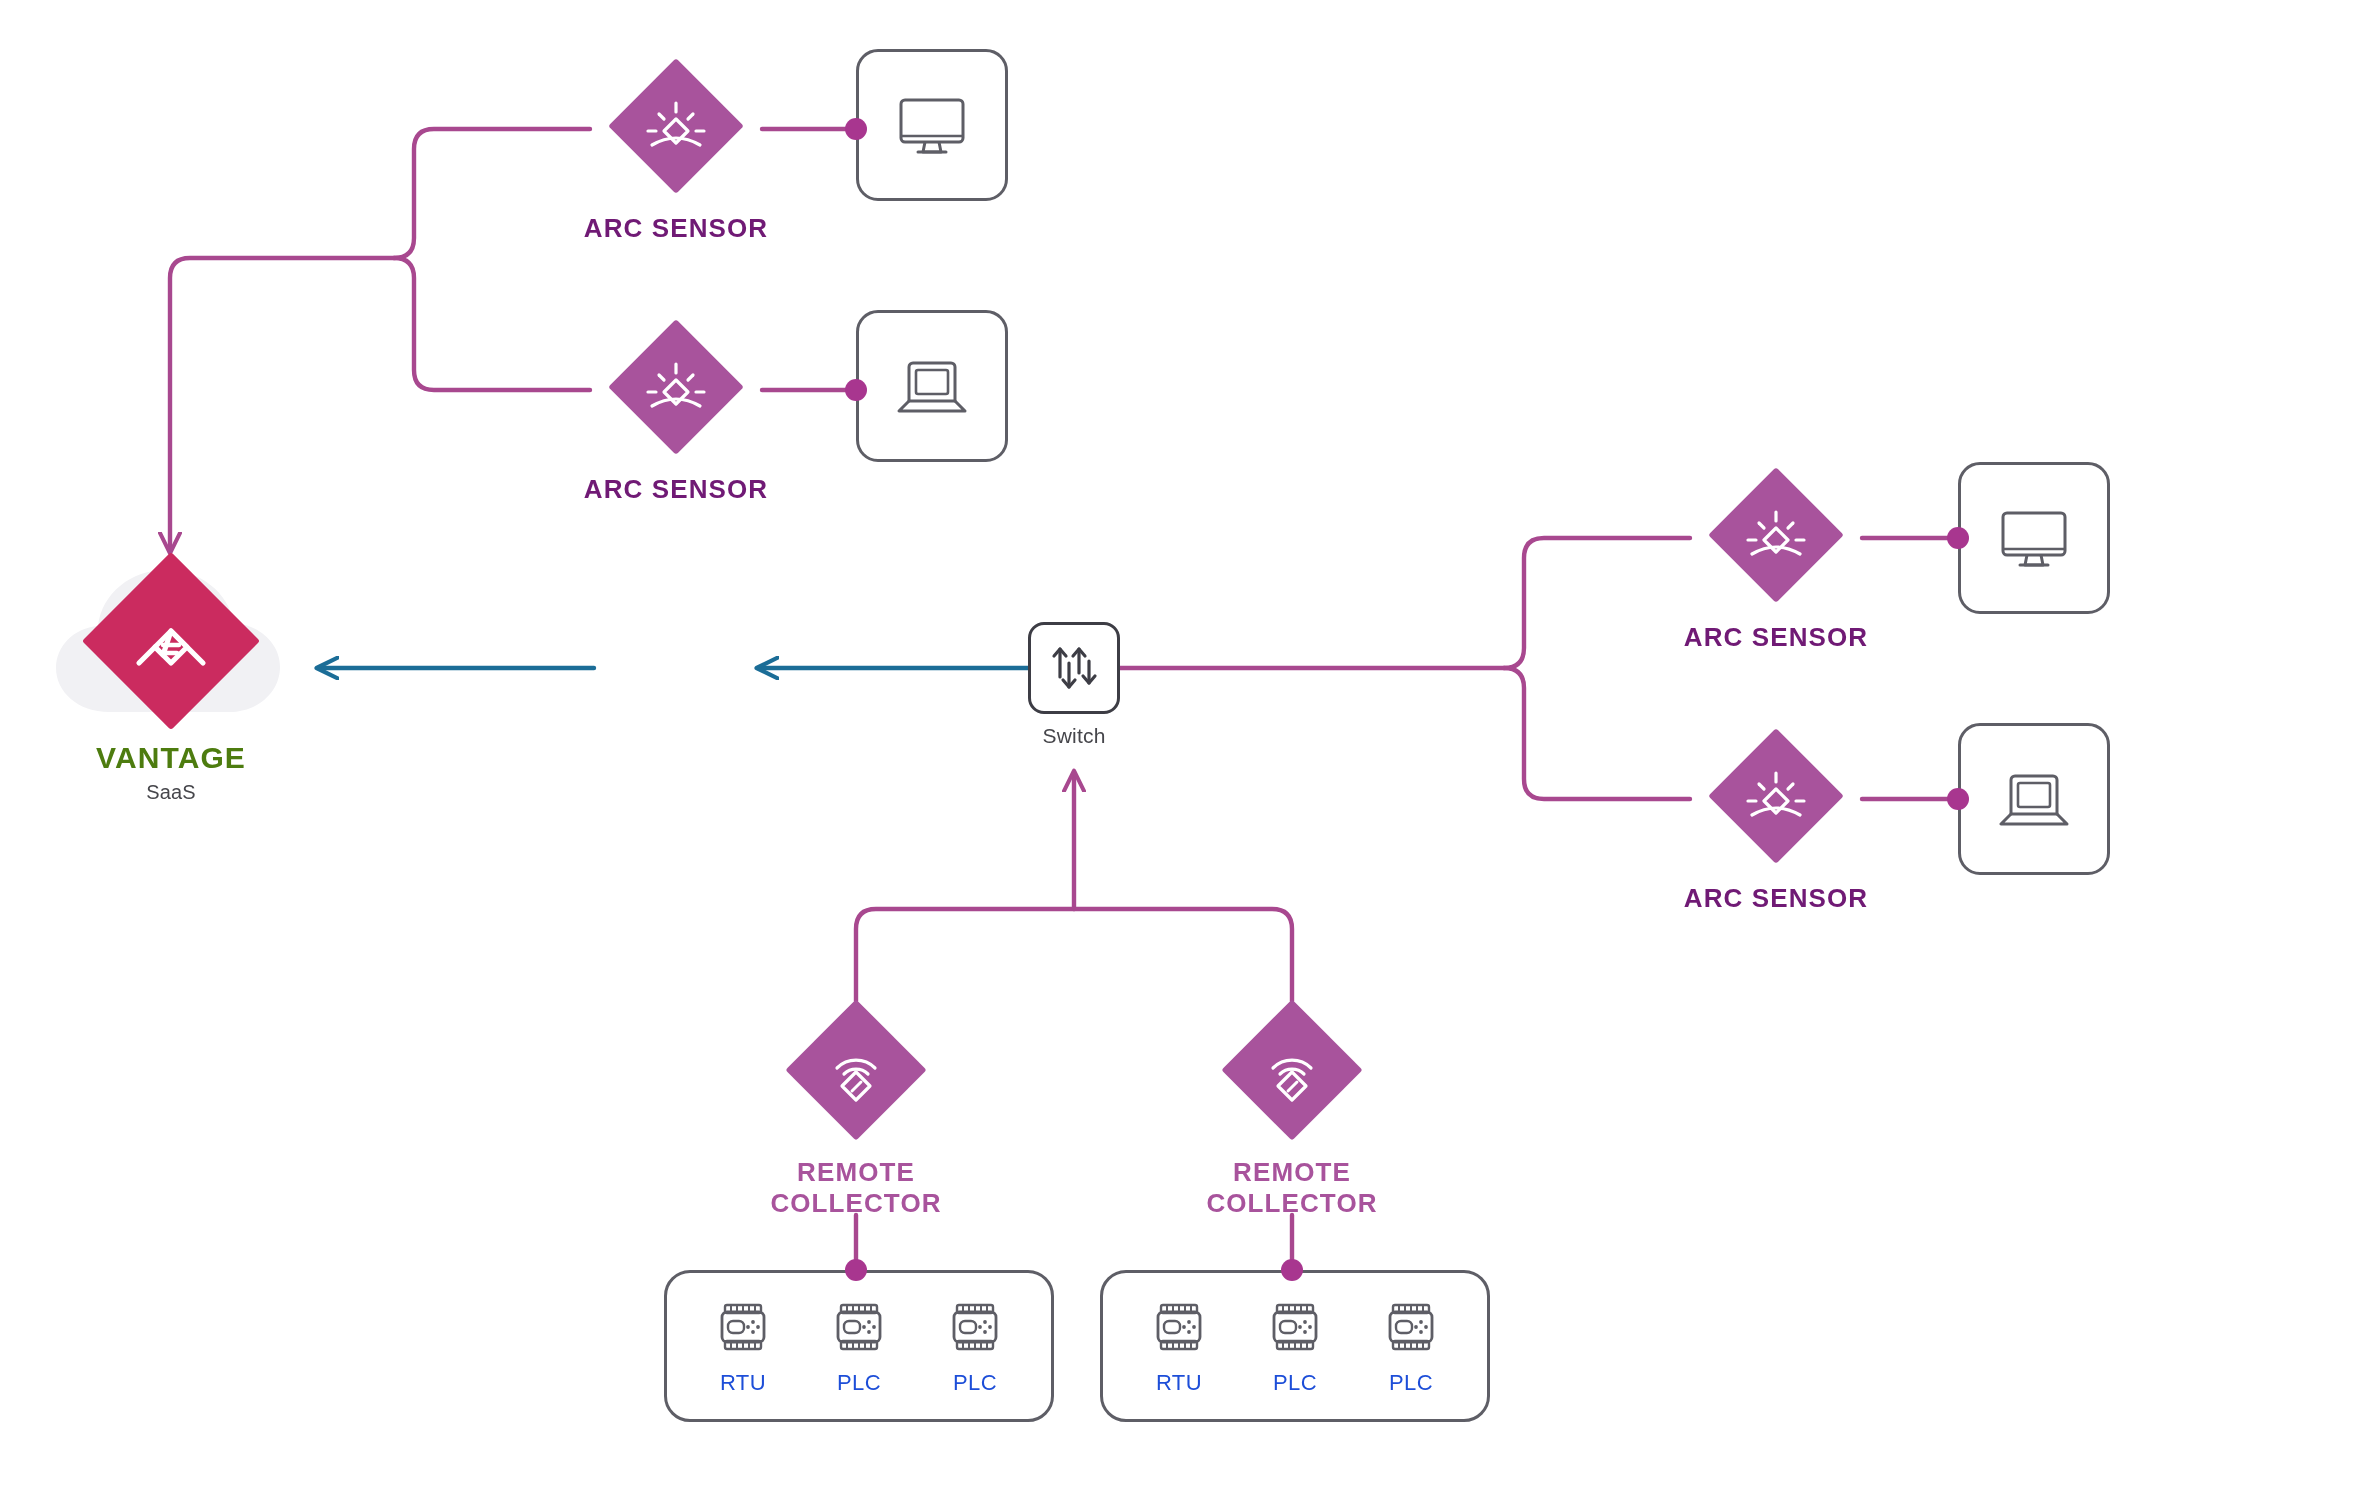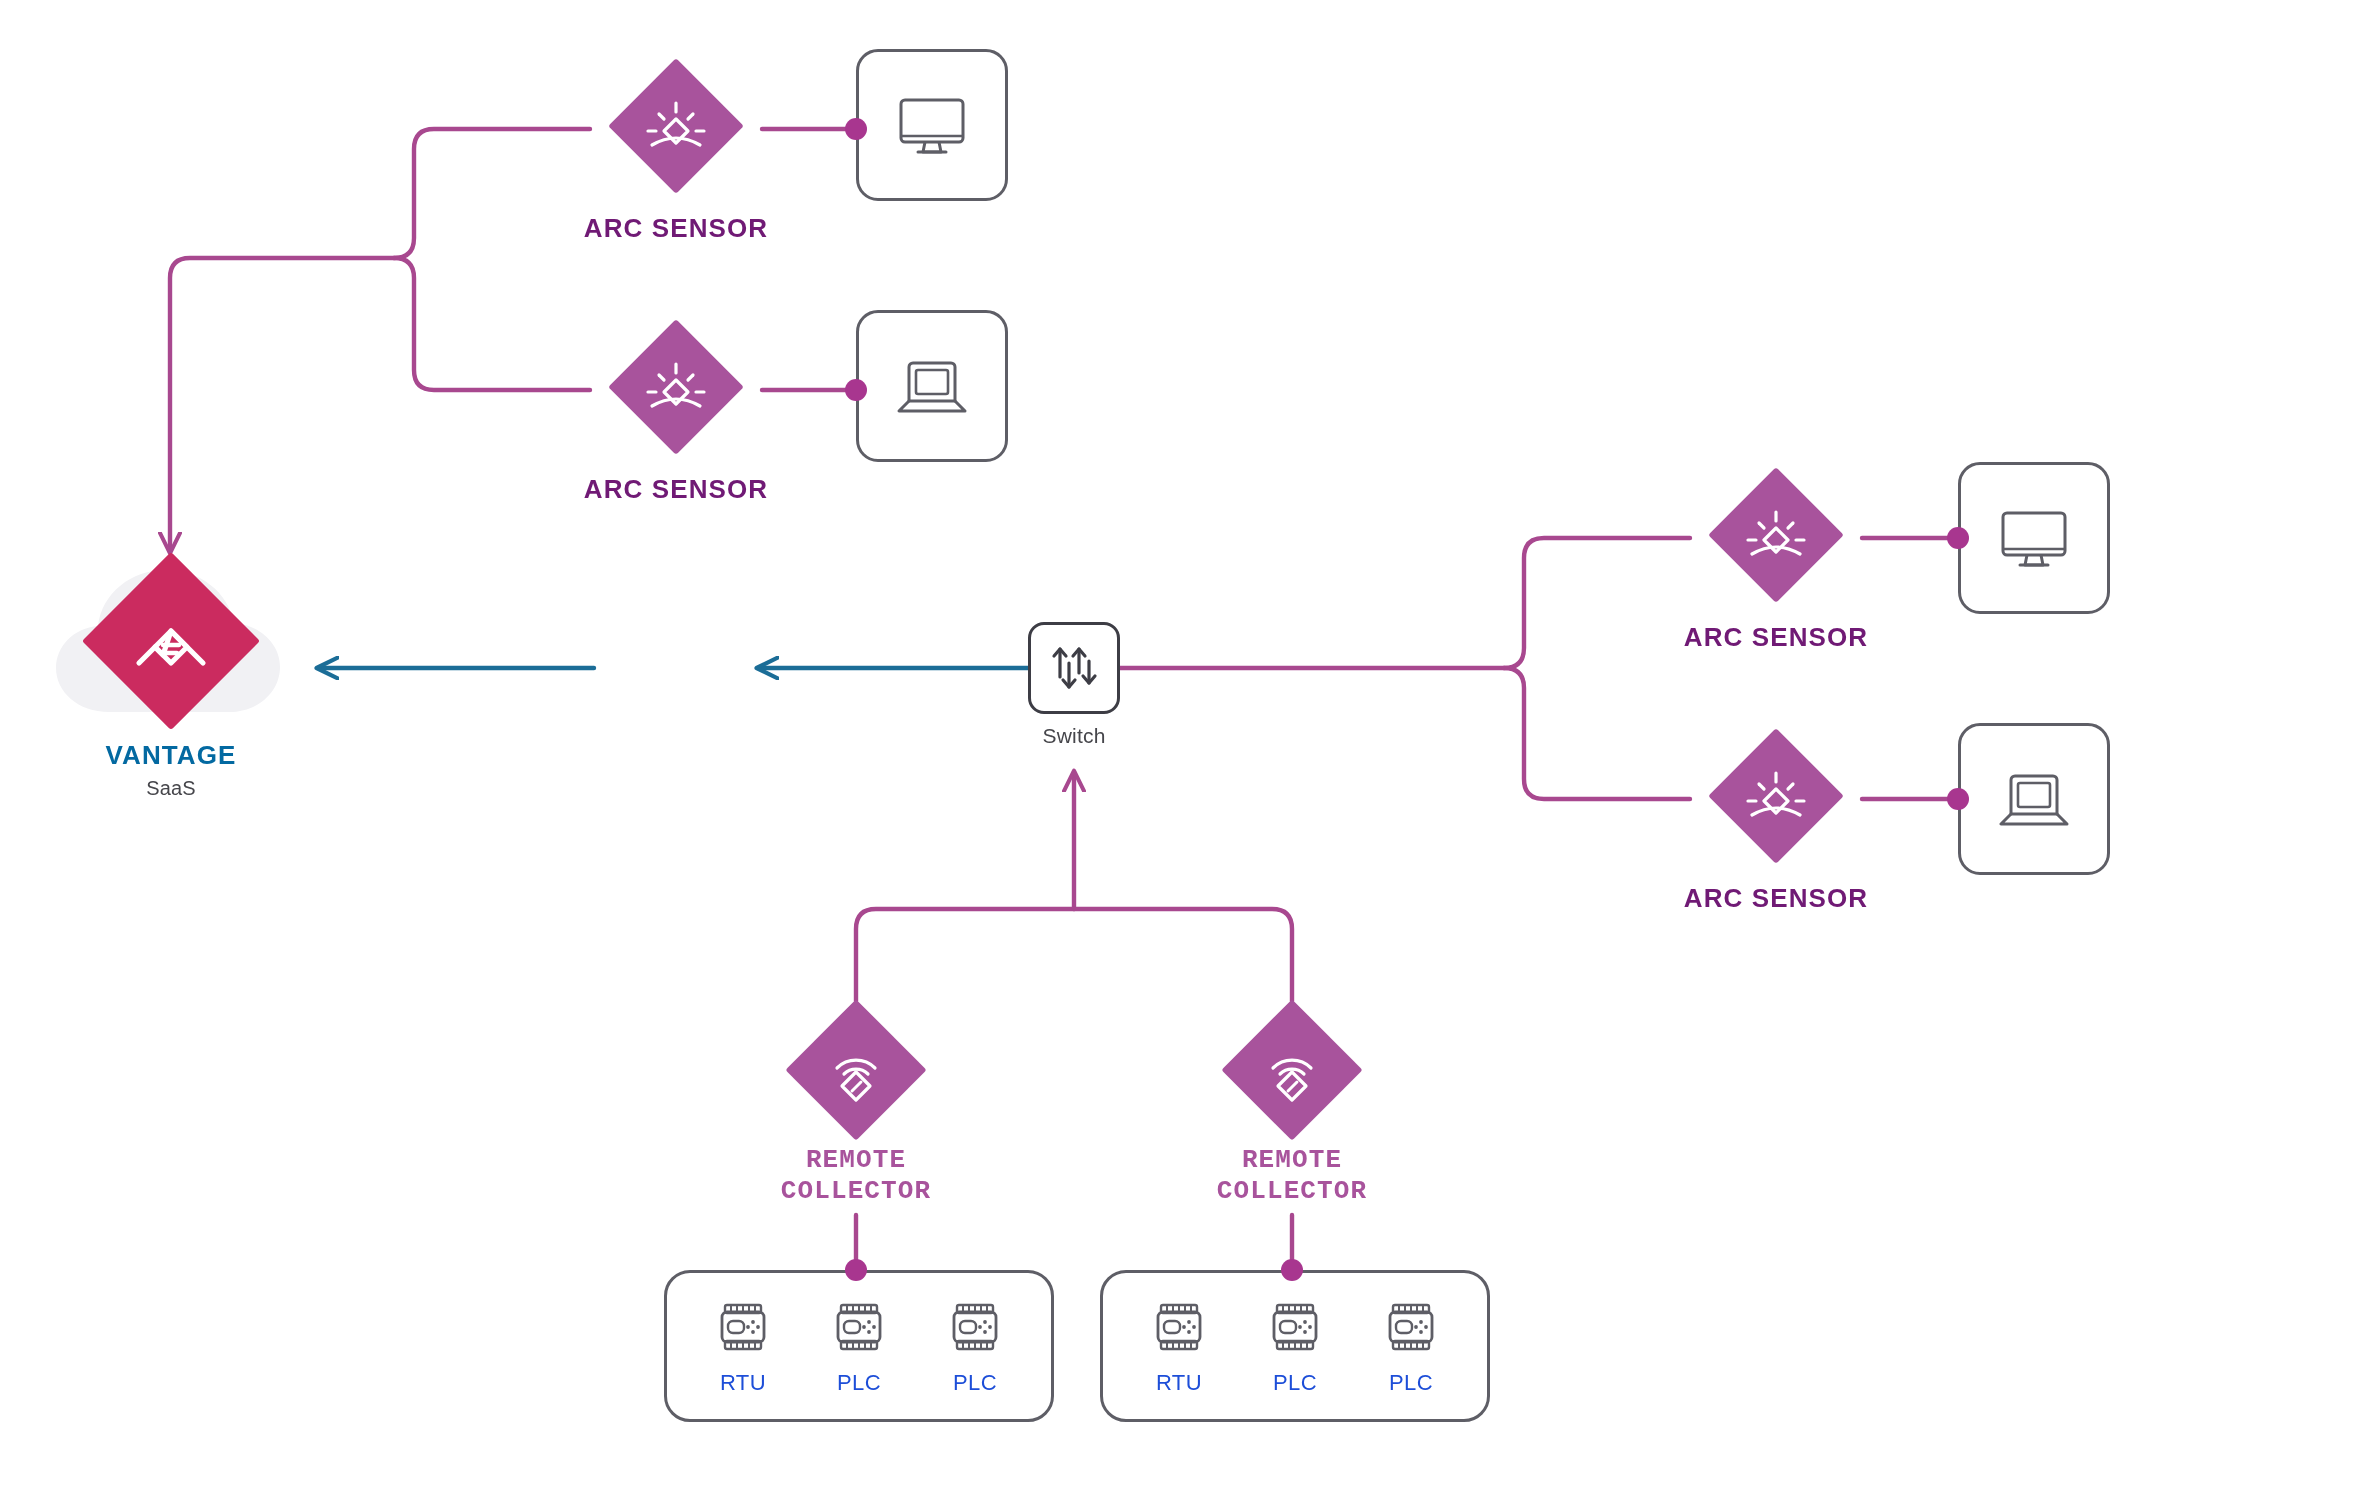--- a/index.html
+++ b/index.html
@@ -78,38 +78,37 @@
     margin-top: 16px;
     letter-spacing: 1.1px;
   }
   .label-guardian {
     color: #1b6d97;
     font-size: 28px;
     margin-top: 16px;
     letter-spacing: 1.1px;
   }
   .label-vantage {
-    color: #0369a1;
-    font-size: 26px;
+    color: #4d7c0f;
+    font-size: 30px;
     margin-top: 14px;
     letter-spacing: 1.1px;
   }
   .label-vantage-sub {
     color: #46464b;
     font-size: 20px;
     font-weight: normal;
     margin-top: 6px;
     letter-spacing: 0.2px;
   }
   .label-collector {
     color: #a8539c;
     font-size: 26px;
-    margin-top: 4px;
+    margin-top: 16px;
     letter-spacing: 1.1px;
-    font-family: Liberation Mono, monospace;
   }
   .label-switch {
     color: #46464b;
     font-size: 21px;
     font-weight: normal;
     margin-top: 10px;
     letter-spacing: 0.2px;
   }
 
   

